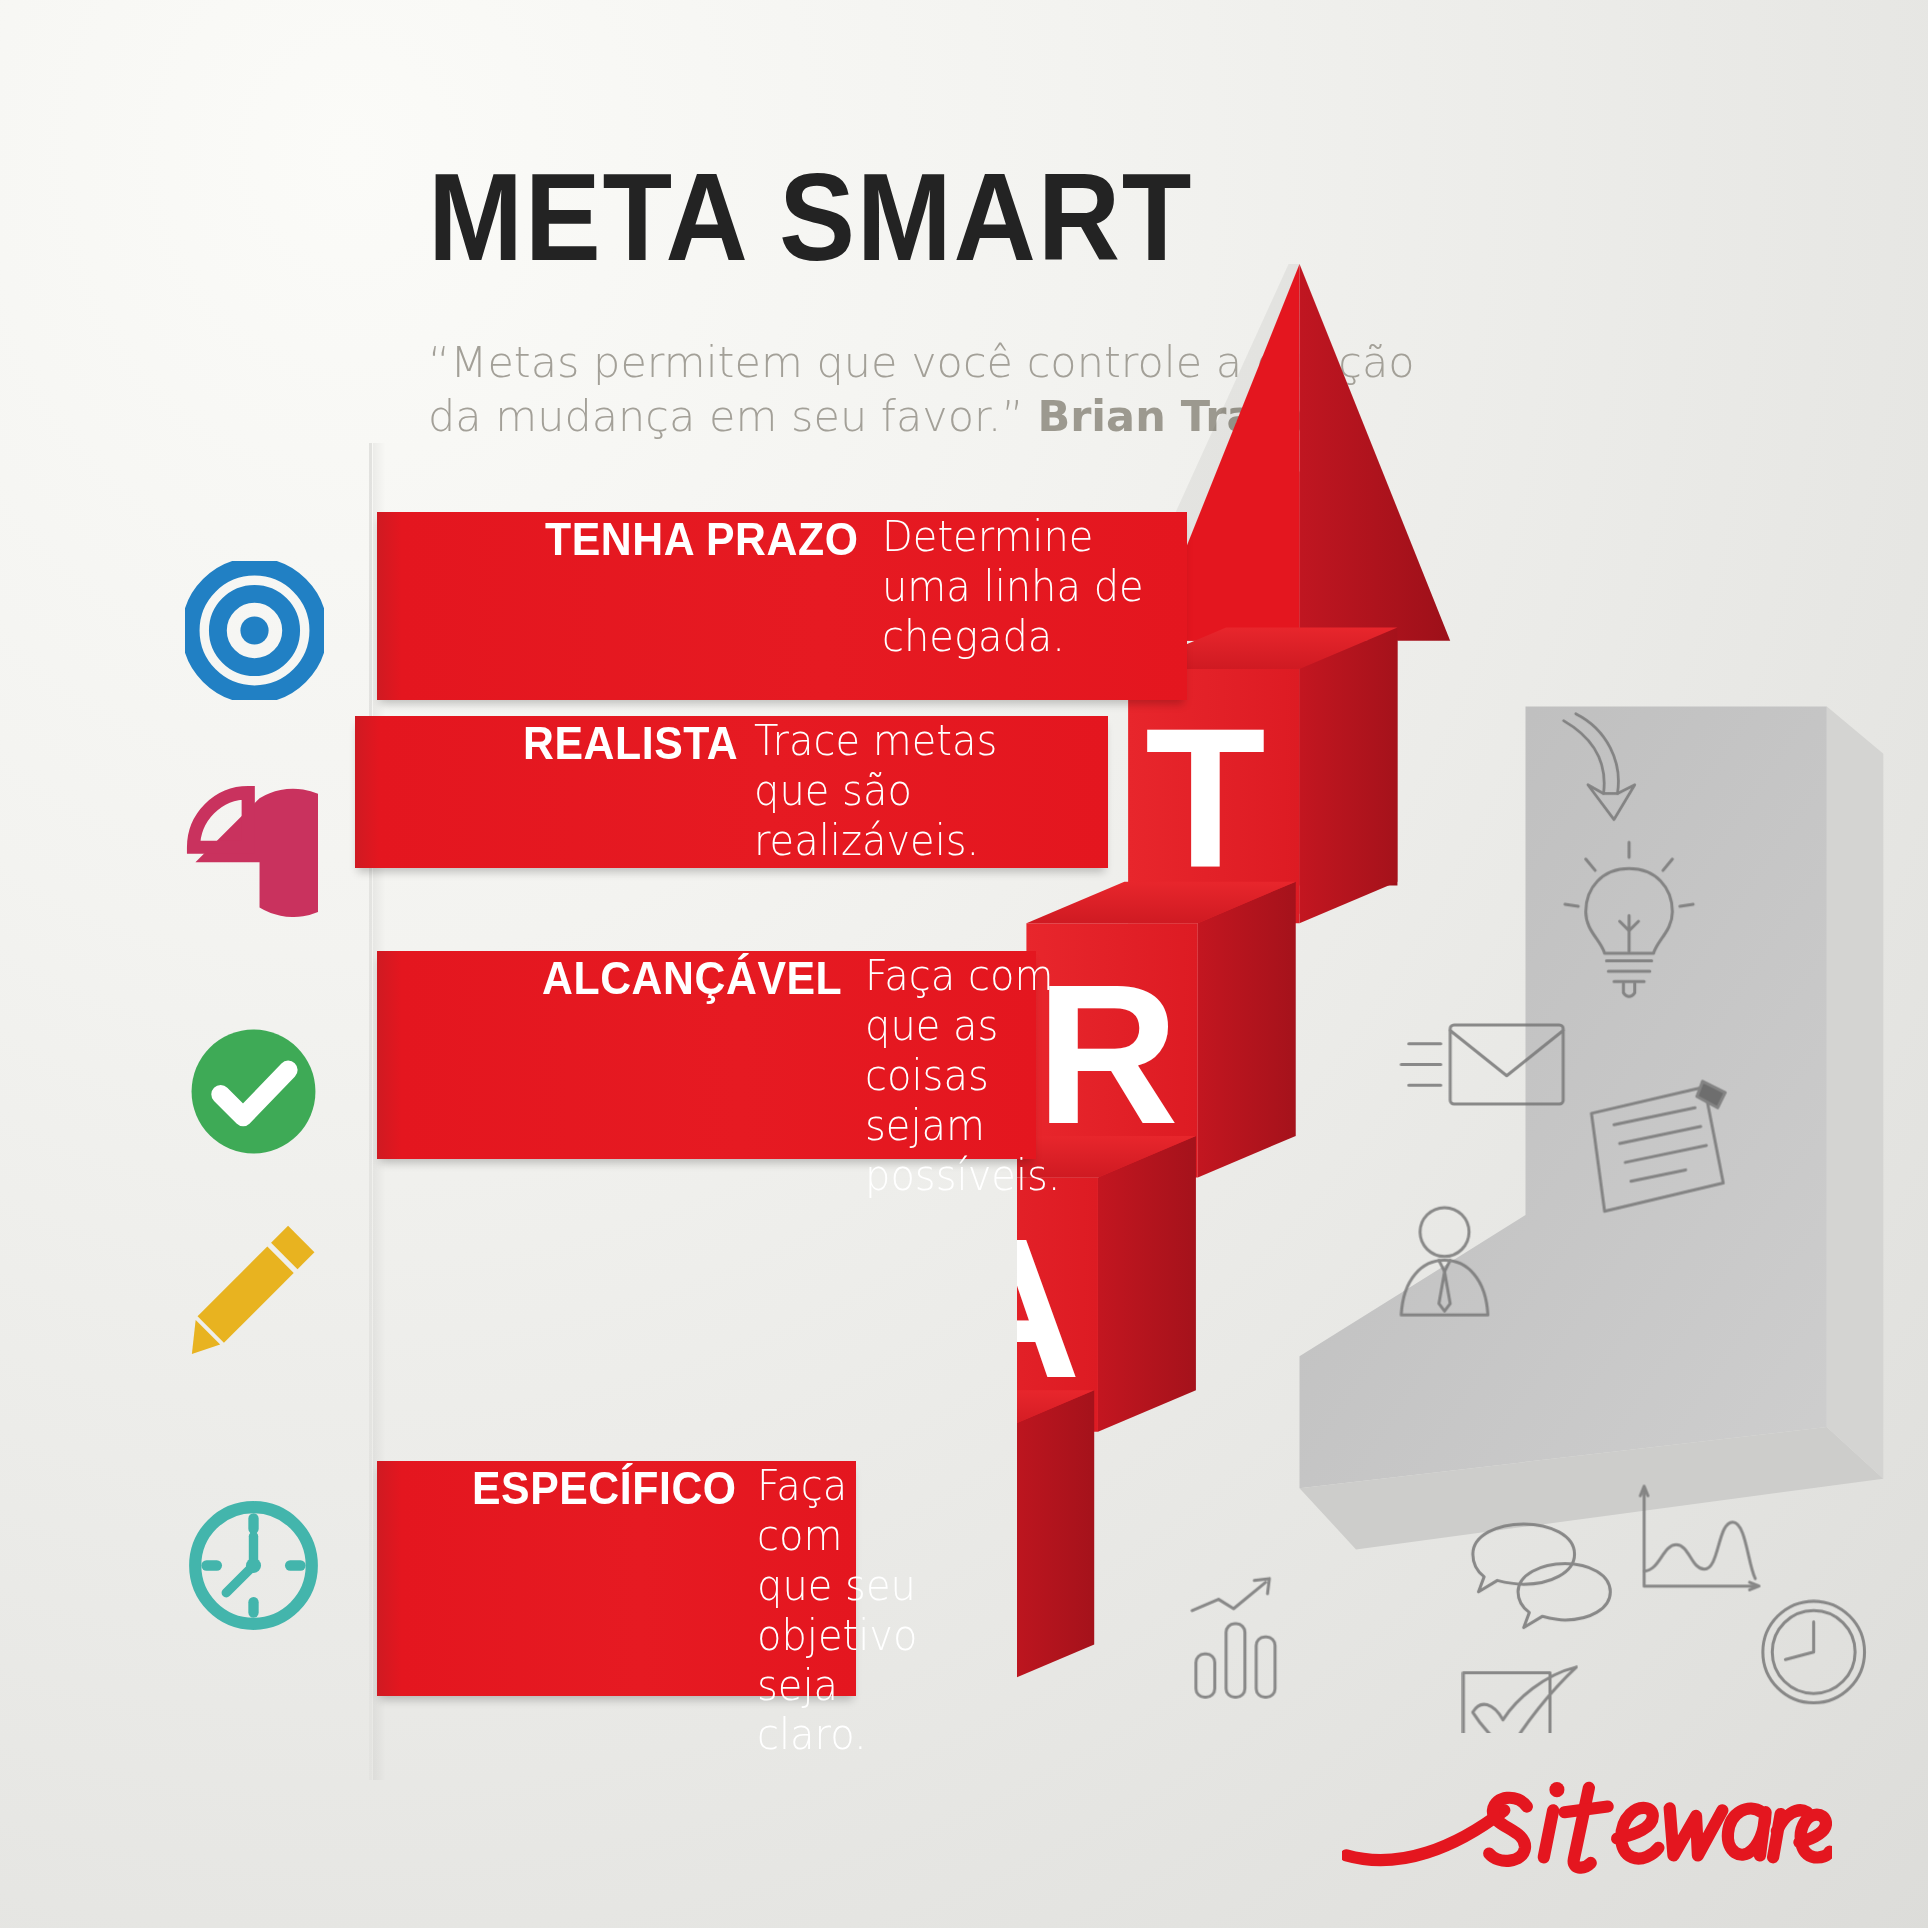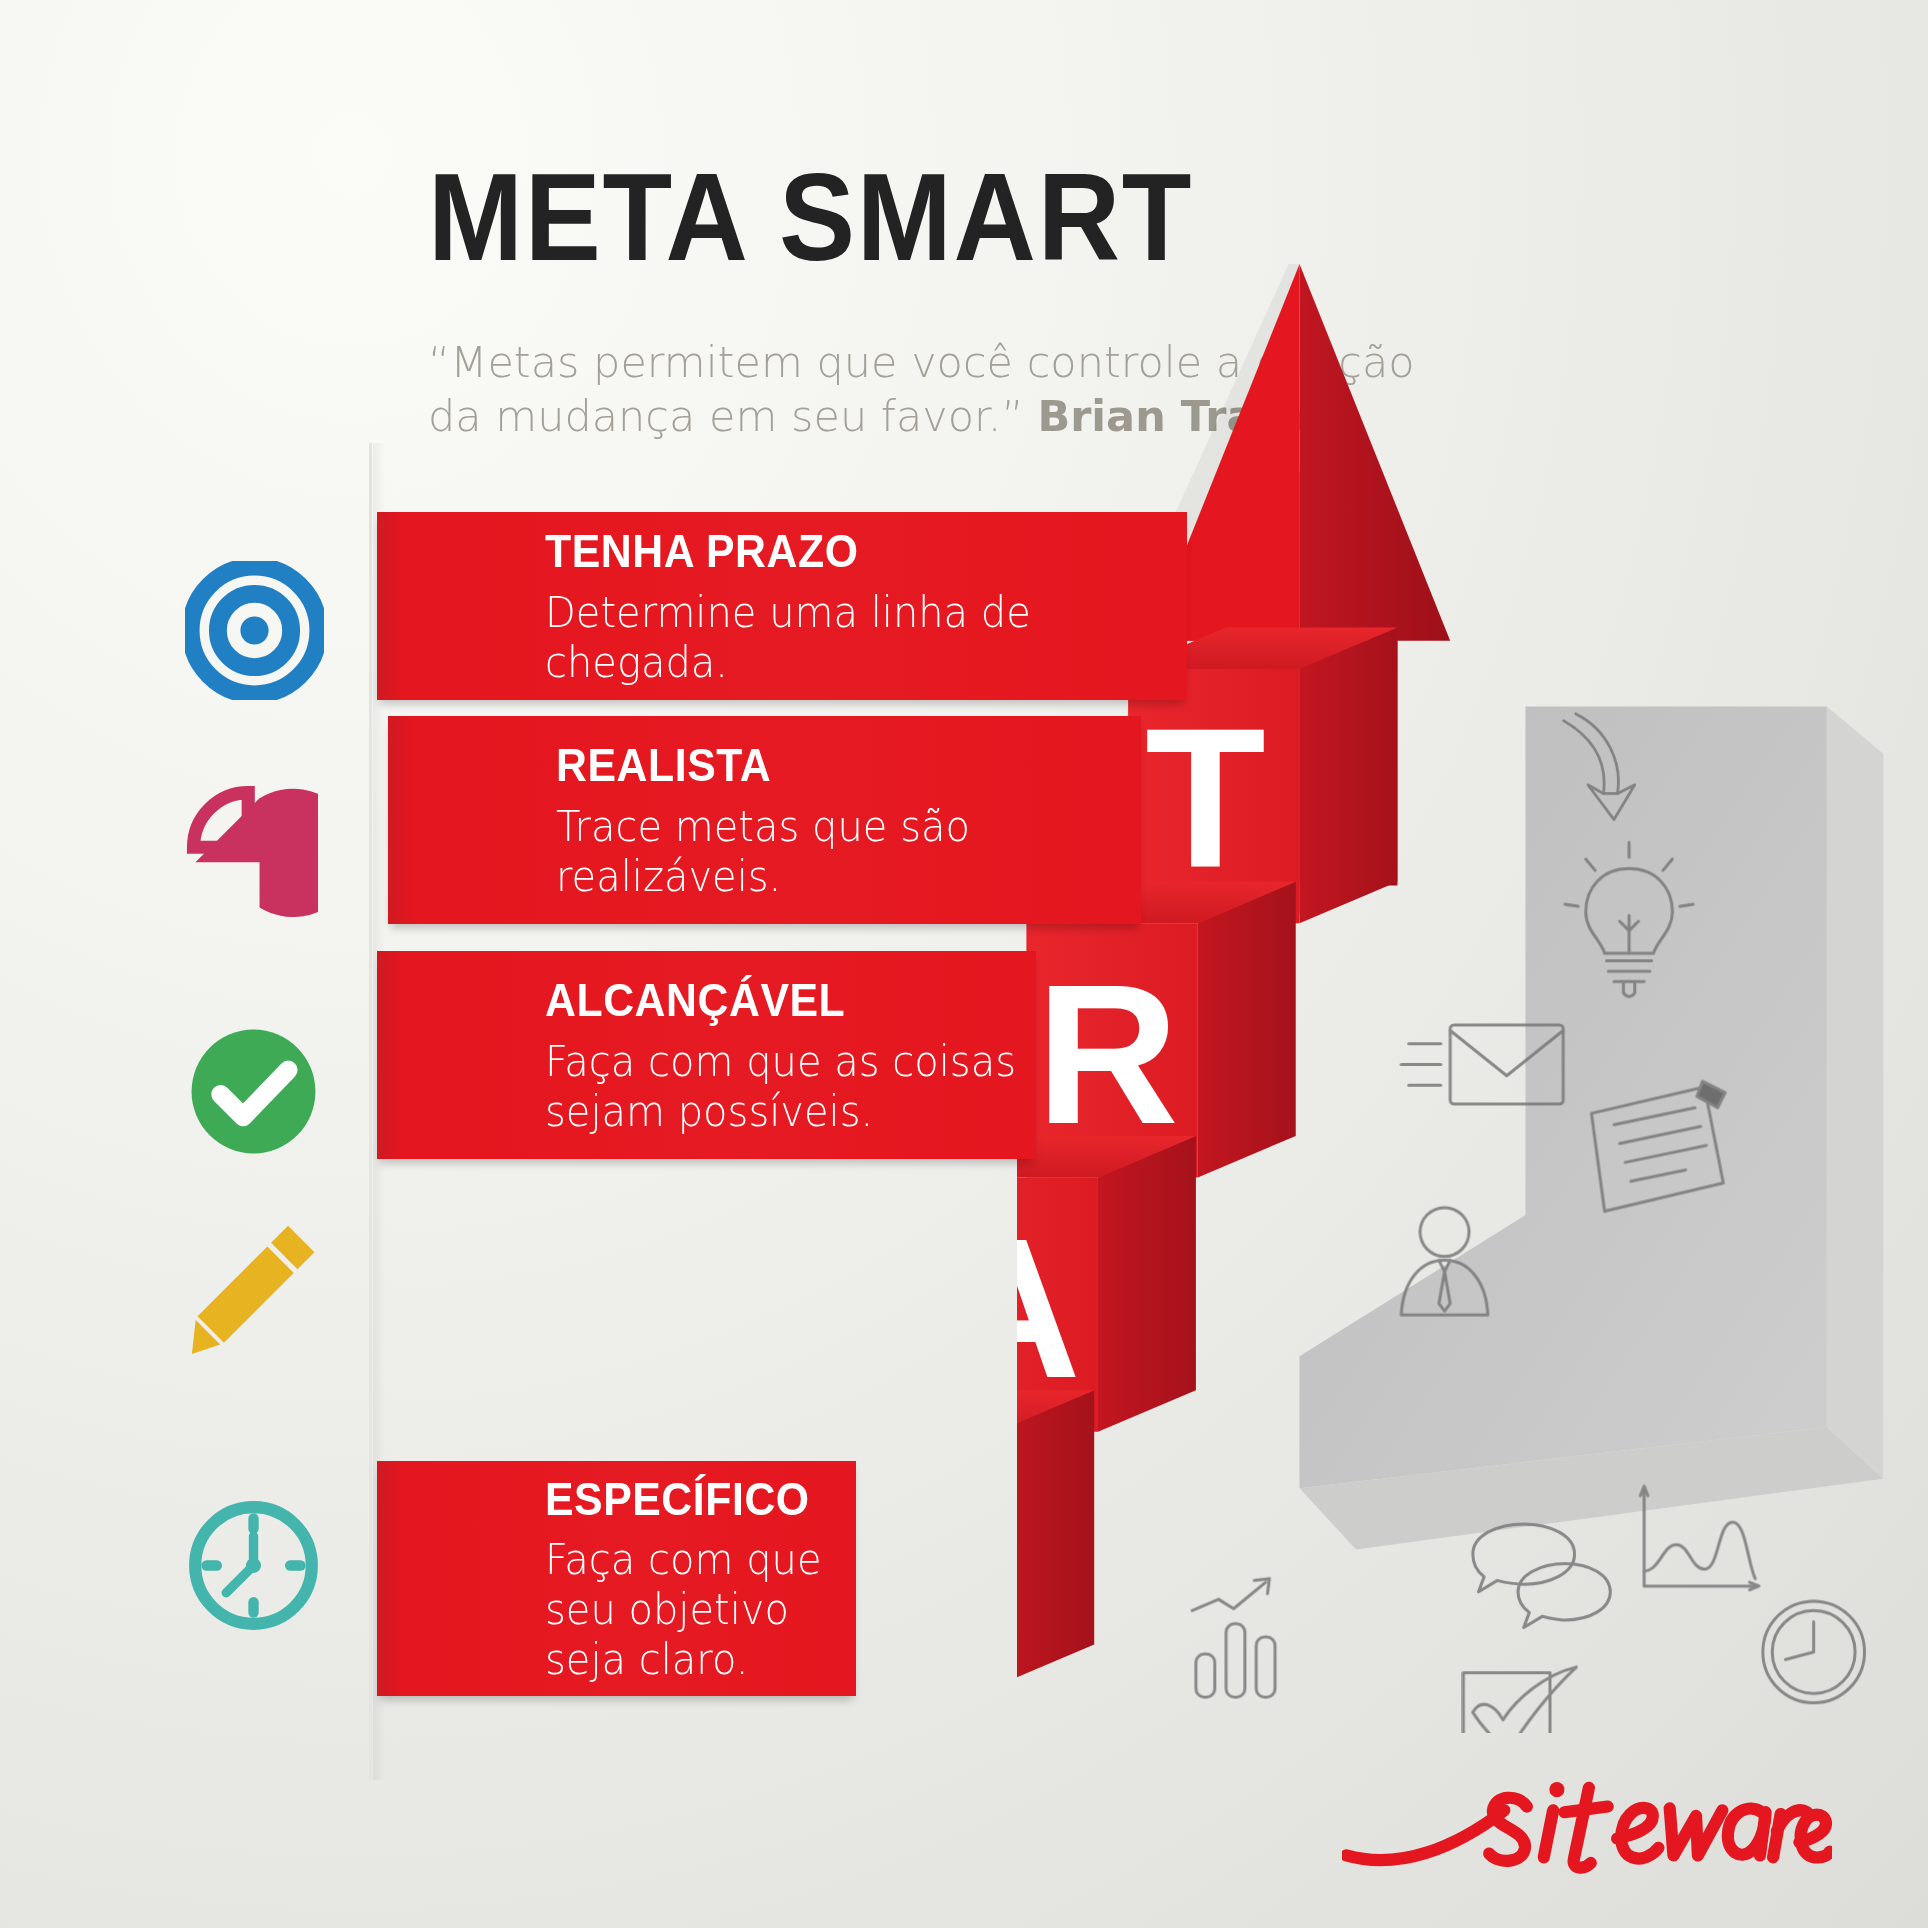--- a/index.html
+++ b/index.html
@@ -50,21 +50,21 @@
 
   
   .bands{position:absolute;left:0;top:0;width:1928px;height:1928px;}
   .band{
     position:absolute;
     background:linear-gradient(to right,#cf1a22 0px,#e4161f 24.5px,#e61a22 55%,#e4161f 100%);
     box-shadow:0 6.6px 8.5px -2.8px rgba(0,0,0,.22);
   }
   .band .inner{
     position:absolute;left:168px;top:0;right:0;bottom:0;
-    display:flex;flex-direction:column;justify-content:center;
+    display:flex;justify-content:center;
   }
   .band-title{
     color:#ffffff;font-weight:bold;font-size:46px;letter-spacing:0.6px;
     transform:scaleX(.93);transform-origin:left center;
     white-space:nowrap;margin-bottom:9.4px;
   }
   .band-desc{
     color:#ffffff;font-size:43px;line-height:1.16;font-weight:300;
     font-family:"DejaVu Sans", sans-serif;
     transform:scaleX(.93);transform-origin:left center;
@@ -287,21 +287,21 @@
 
   <div class="bands">
 
     <div class="band" style="left:377px;top:512px;width:810px;height:188px;">
       <div class="inner">
         <div class="band-title">TENHA PRAZO</div>
         <div class="band-desc">Determine uma linha de chegada.</div>
       </div>
     </div>
 
-    <div class="band" style="left:388px;top:716px;width:753px;height:208px;">
+    <div class="band" style="left:355px;top:716px;width:753px;height:152px;">
       <div class="inner">
         <div class="band-title">REALISTA</div>
         <div class="band-desc">Trace metas que são realizáveis.</div>
       </div>
     </div>
 
     <div class="band" style="left:377px;top:951px;width:659px;height:208px;">
       <div class="inner" style="left:168px;width:527px;">
         <div class="band-title">ALCANÇÁVEL</div>
         <div class="band-desc">Faça com que as coisas sejam possíveis.</div>

